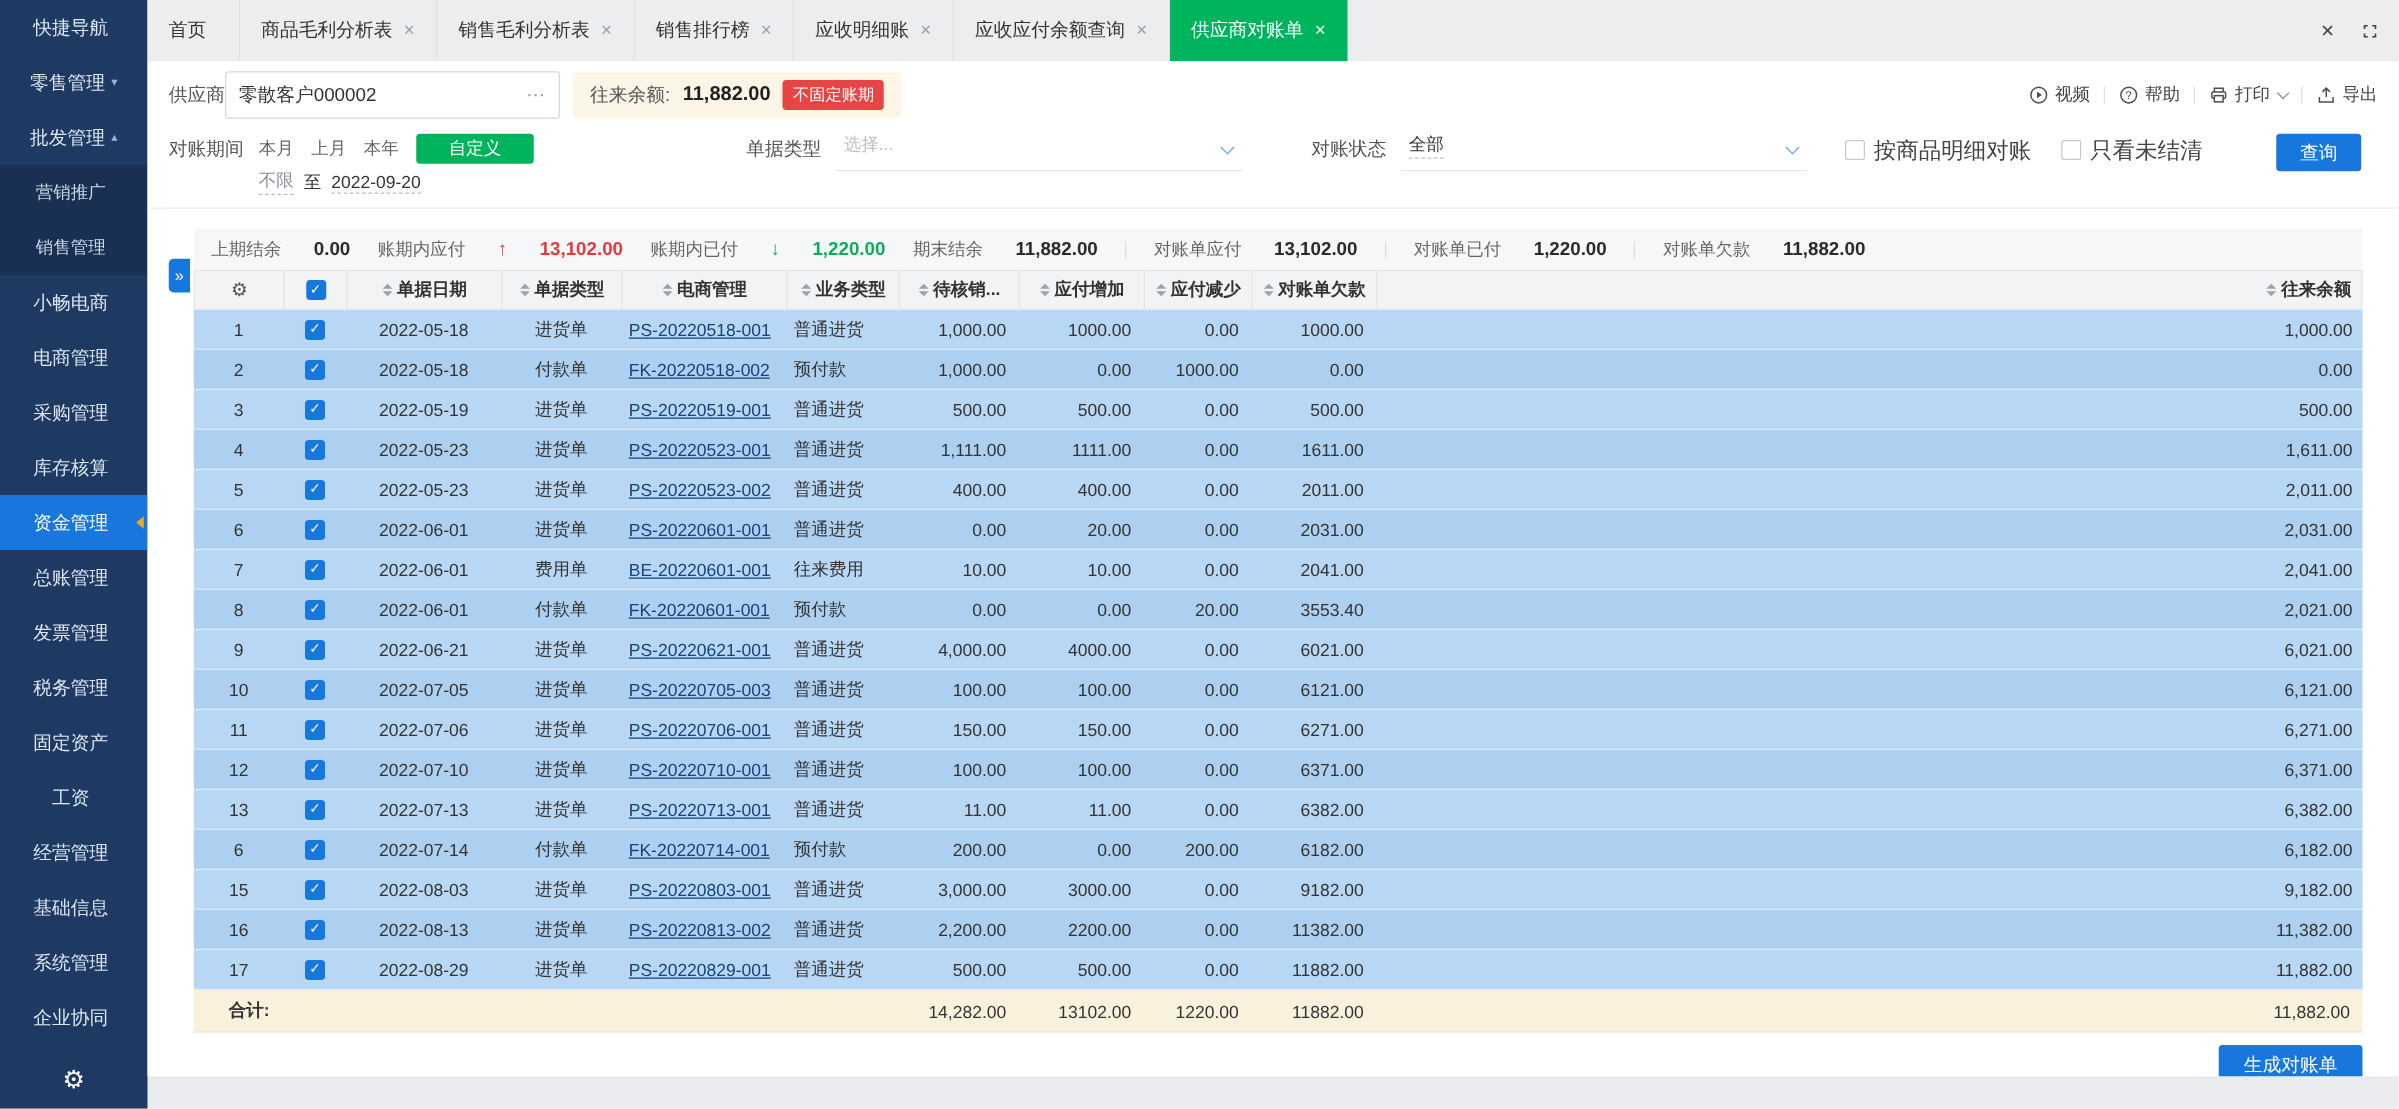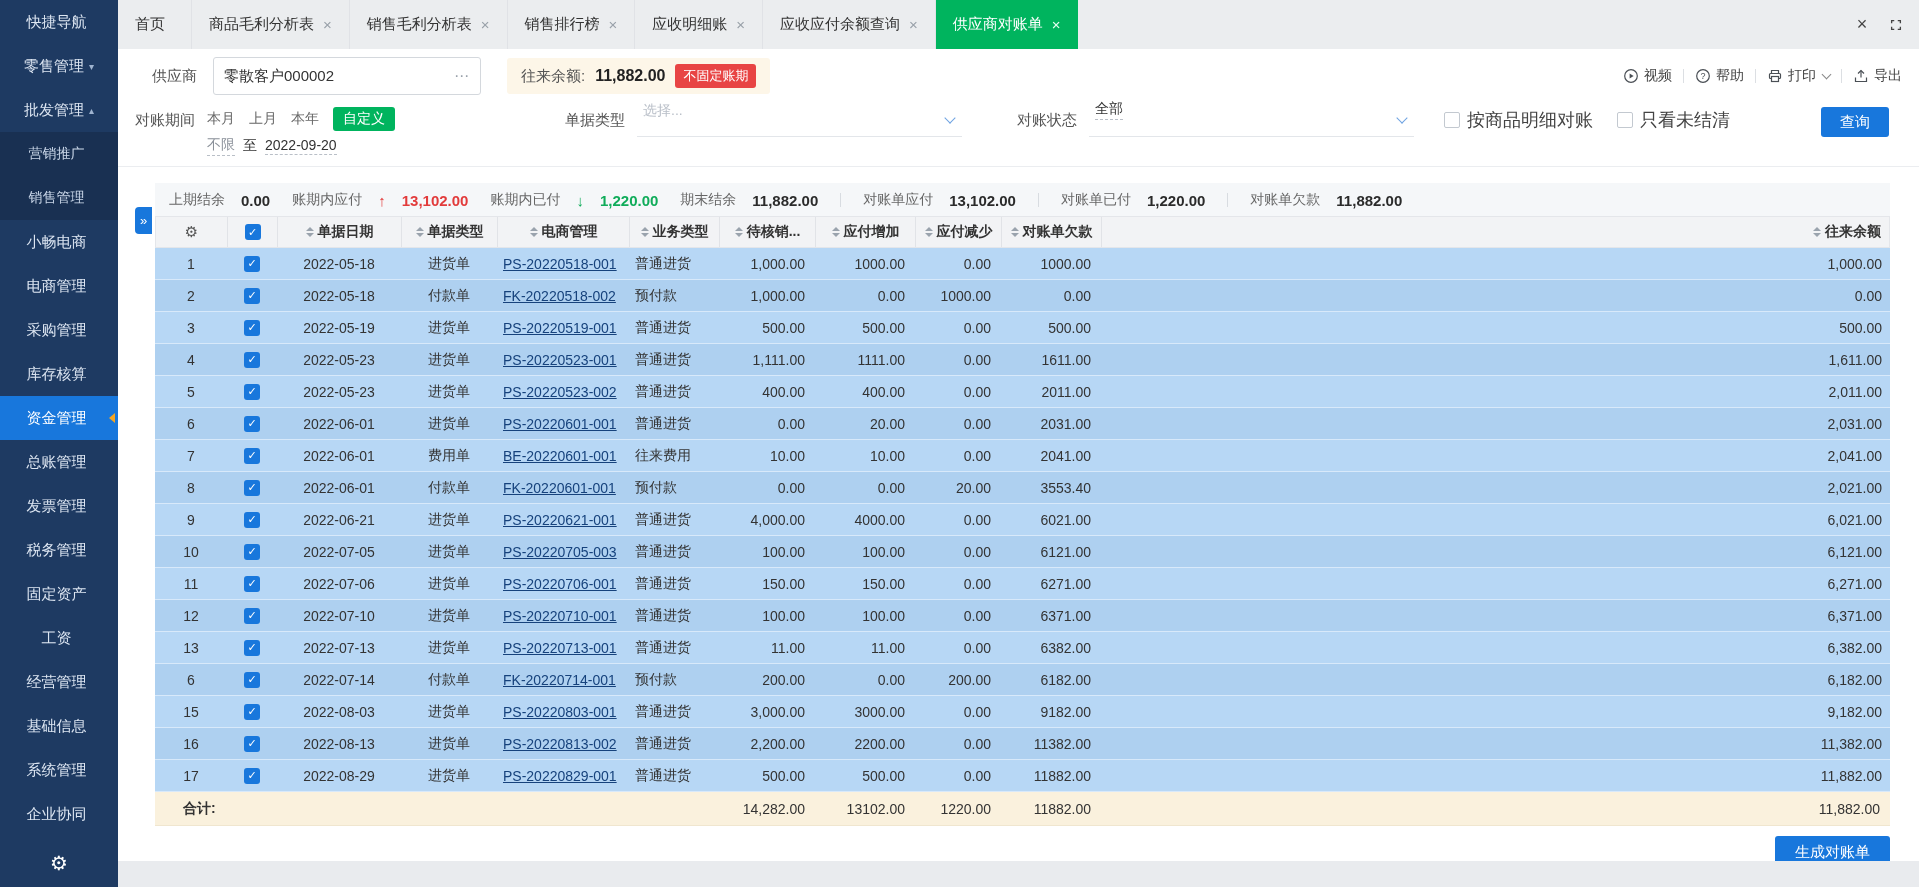--- a/index.html
+++ b/index.html
@@ -24,61 +24,61 @@
   .tab.active{background:#00b45e;color:#fff;border-right:none}
   .tab-close{font-size:15px;color:#98a0a8;line-height:1}
   .tab.active .tab-close{color:#eafff4}
   .win-controls{margin-left:auto;display:flex;align-items:center;gap:8px;padding-right:10px}
   .win-btn{width:26px;height:26px;display:flex;align-items:center;justify-content:center;color:#444;font-size:18px;cursor:pointer}
 
   
   .card{background:#fff;height:812px;display:flex;flex-direction:column;position:relative;overflow:hidden}
 
   
-  .toolbar{height:48px;display:flex;align-items:center;padding:6px 17px 0 34px;gap:16px;flex-shrink:0}
+  .toolbar{height:48px;display:flex;align-items:center;padding:6px 17px 0 17px;gap:0;flex-shrink:0}
   .tb-label{font-size:15px;color:#555;white-space:nowrap}
   .supplier-box{width:268px;height:38px;border:1px solid #d4d8dd;border-radius:3px;display:flex;align-items:center;padding:0 10px;background:#fff}
   .supplier-input{border:none;outline:none;flex:1;font-size:15px;color:#333;font-family:inherit;background:transparent}
   .supplier-more{color:#9aa2ab;font-size:15px;letter-spacing:1px;cursor:pointer}
   .balance-chip{display:flex;align-items:center;gap:10px;background:#fdf6e8;height:36px;padding:0 14px;border-radius:3px;margin-left:10px}
   .balance-label{font-size:15px;color:#555;white-space:nowrap}
   .balance-value{font-size:16px;color:#222;font-weight:bold}
   .badge-red{background:#e84444;color:#fff;font-size:13px;padding:3px 8px;border-radius:3px;white-space:nowrap}
   .tb-actions{margin-left:auto;display:flex;align-items:center;gap:11px}
   .tb-action{display:flex;align-items:center;gap:5px;font-size:14px;color:#444;cursor:pointer;white-space:nowrap}
   .tb-sep{width:1px;height:14px;background:#dcdfe3}
   .caret-down{width:7px;height:7px;border-right:1.5px solid #888;border-bottom:1.5px solid #888;transform:rotate(45deg);margin-top:-4px;margin-left:2px}
 
   
   .filters{display:flex;align-items:flex-start;padding:10px 30px 10px 17px;border-bottom:1px solid #ebedf0;flex-shrink:0}
   .f-group{display:flex}
   .f-label{font-size:15px;color:#555;margin-right:12px;line-height:26px;white-space:nowrap}
   .period-col{display:flex;flex-direction:column;gap:5px}
   .period-opts{display:flex;align-items:center;gap:14px}
   .p-opt{font-size:14px;color:#666;cursor:pointer;white-space:nowrap}
-  .p-opt.active{background:#00b45e;color:#fff;padding:3px 10px;border-radius:3px}
+  .p-opt.active{background:#00b45e;color:#fff;padding:3px 26px;border-radius:3px}
   .period-range{font-size:14px;color:#333;display:flex;gap:8px;align-items:center}
   .range-edit{border-bottom:1px dashed #b9bfc7;cursor:pointer;padding-bottom:1px}
   .range-start{color:#8a9099}
   .g-doc{margin-left:170px}
   .g-status{margin-left:55px}
-  .select-box{width:325px;height:30px;display:flex;align-items:flex-end;border-bottom:1px solid #e3e6ea;cursor:pointer;position:relative;padding:0 22px 16px 6px}
+  .select-box{width:325px;height:30px;display:flex;align-items:flex-start;border-bottom:1px solid #e3e6ea;cursor:pointer;position:relative;padding:0 22px 16px 6px}
   .select-box .placeholder{color:#b9bfc8;font-size:14px}
   .select-box .value{color:#333;font-size:14px;border-bottom:1px dashed #b9bfc7;padding-bottom:1px}
   .sel-caret{position:absolute;right:8px;top:7px;width:8px;height:8px;border-right:1.6px solid #6ea3e2;border-bottom:1.6px solid #6ea3e2;transform:rotate(45deg)}
   .f-check{display:flex;align-items:center;gap:7px;font-size:18px;color:#444;cursor:pointer;line-height:26px;white-space:nowrap}
   .chk1{margin-left:30px}
   .chk2{margin-left:24px}
   .cb-empty{width:16px;height:16px;border:1px solid #c3c9d0;border-radius:2px;background:#fff;flex-shrink:0}
   .btn-primary{background:#1877dc;color:#fff;border:none;border-radius:3px;font-size:15px;cursor:pointer;font-family:inherit}
   .btn-query{width:68px;height:30px;margin-left:auto}
 
   
   .summary{margin:16px 29px 0 37px;height:33px;background:#f5f7f9;display:flex;align-items:center;padding:0 14px;gap:22px;font-size:14px;flex-shrink:0;white-space:nowrap}
-  .s-item{display:flex;align-items:flex-end;gap:16px}
+  .s-item{display:flex;align-items:flex-start;gap:26px}
   .s-label{color:#666}
   .s-val{color:#2b2b2b;font-weight:bold;font-size:15px}
   .s-val.red{color:#e23b3b}
   .s-val.green{color:#10ac5a}
   .s-sep{width:1px;height:14px;background:#d8dce1}
 
   
   .expand-tab{position:absolute;left:17px;top:158px;width:17px;height:27px;background:#1877dc;color:#fff;border-radius:4px 0 0 4px;display:flex;align-items:center;justify-content:center;font-size:13px;cursor:pointer}
 
   

